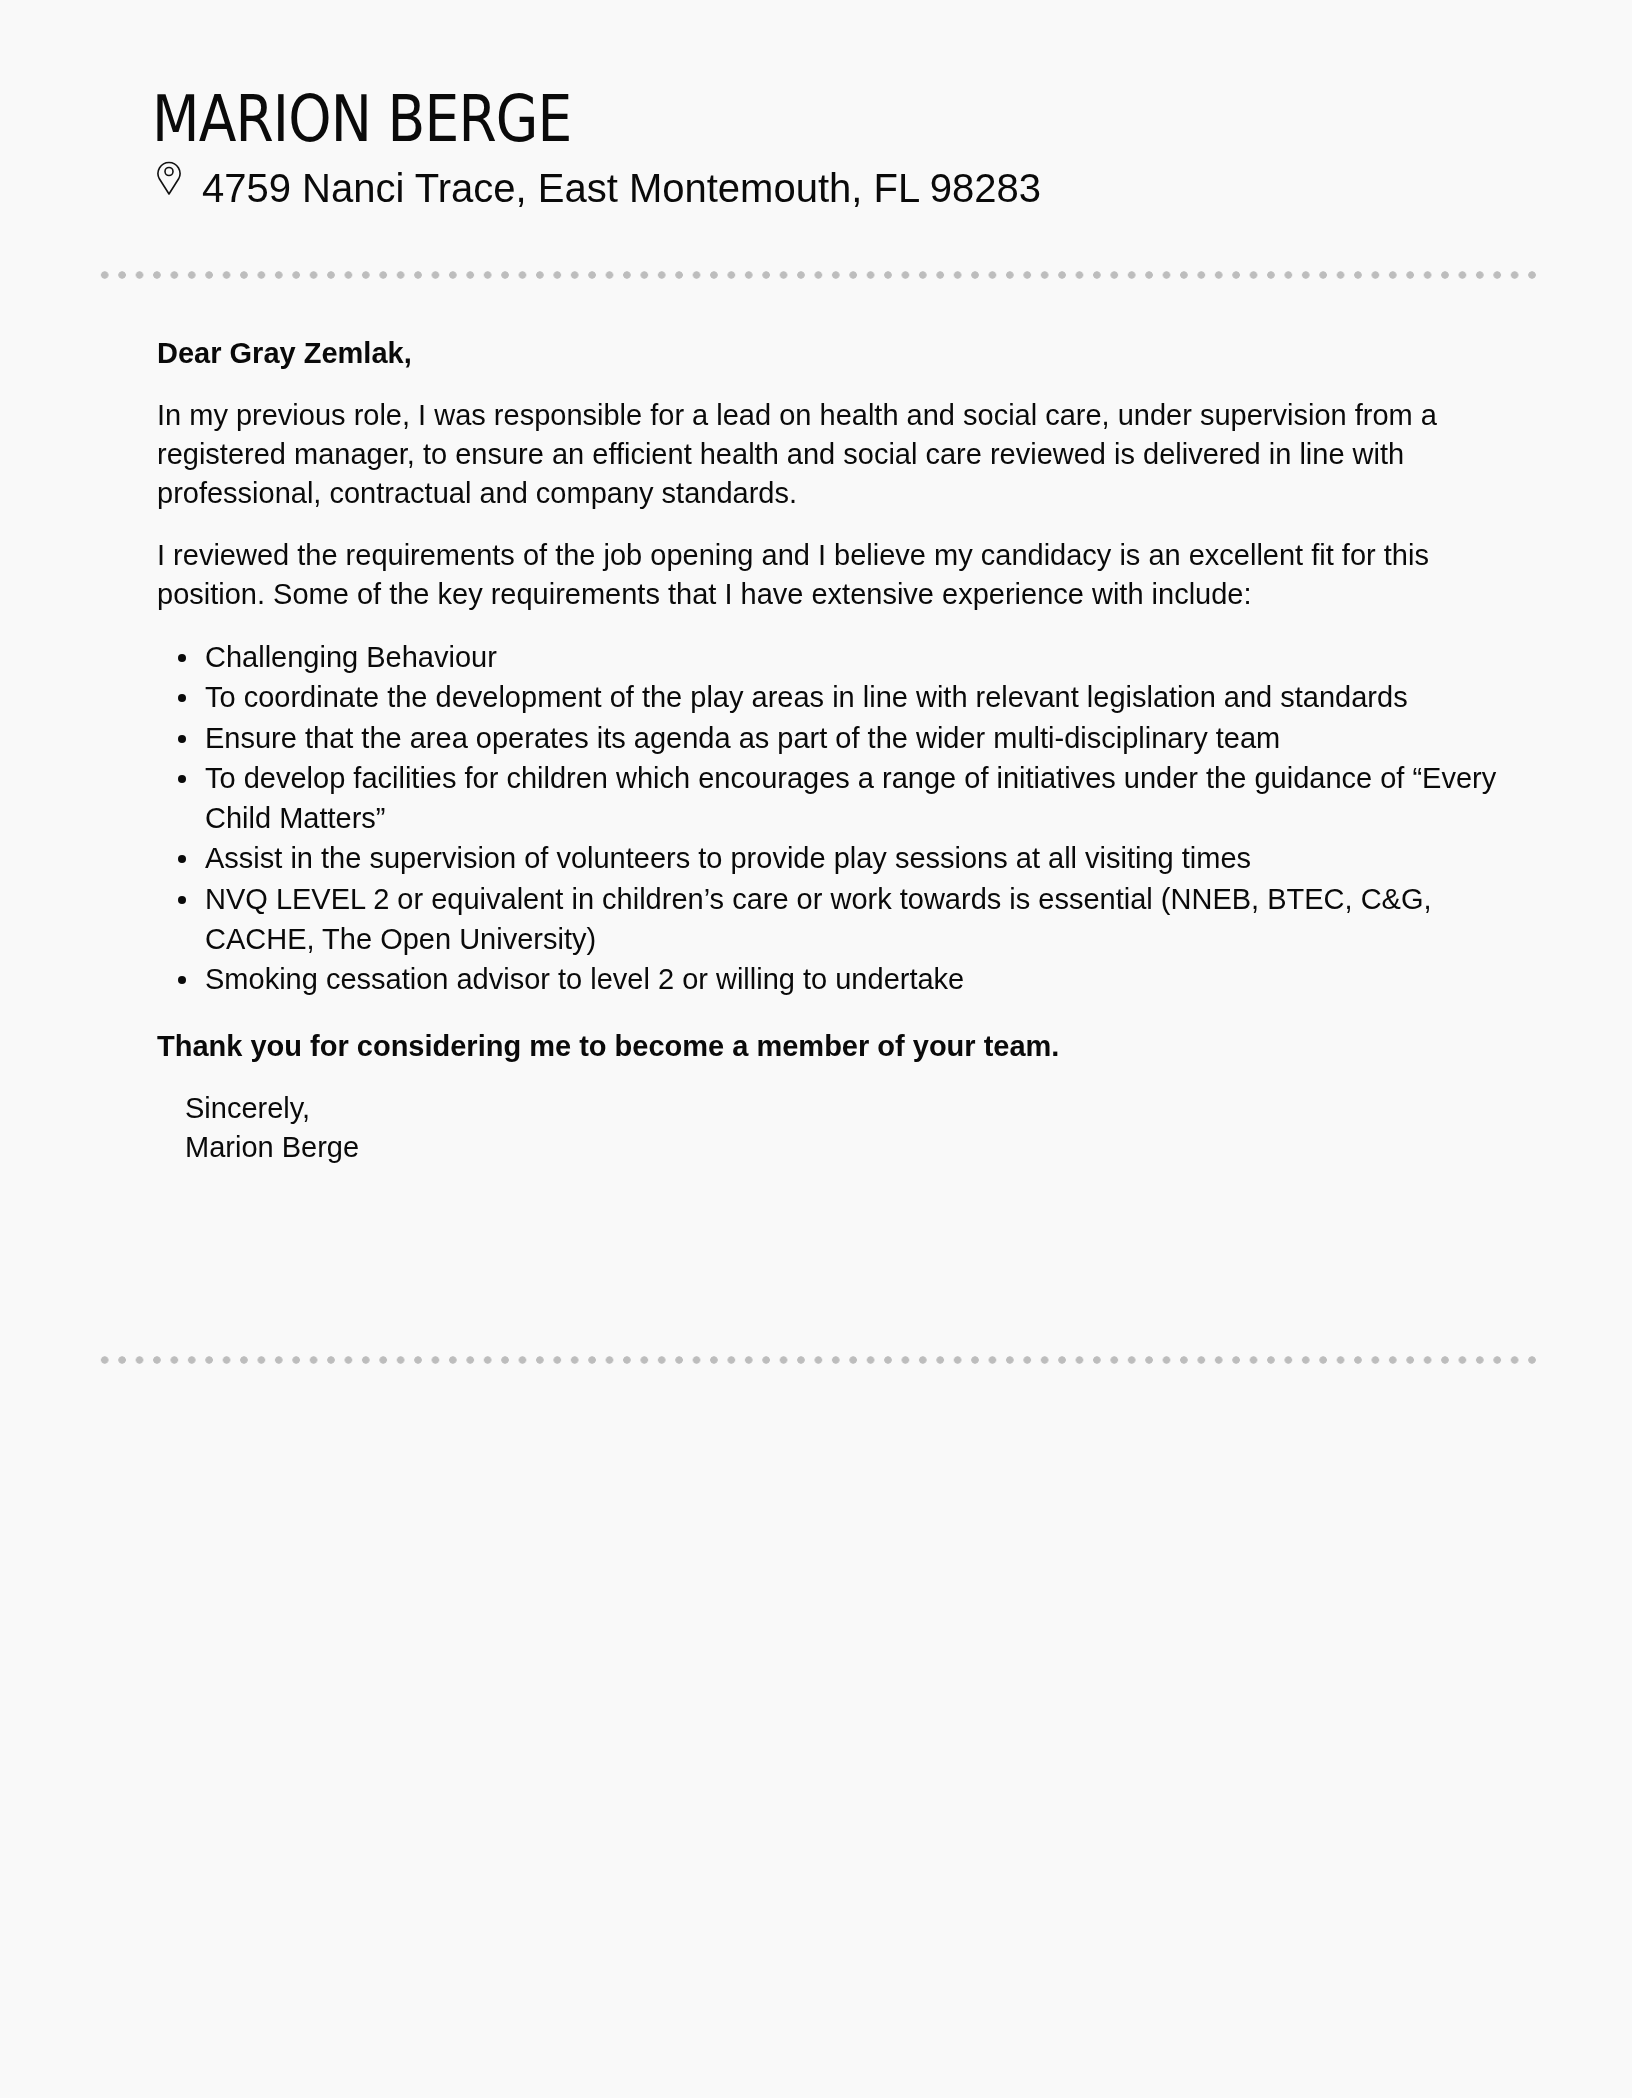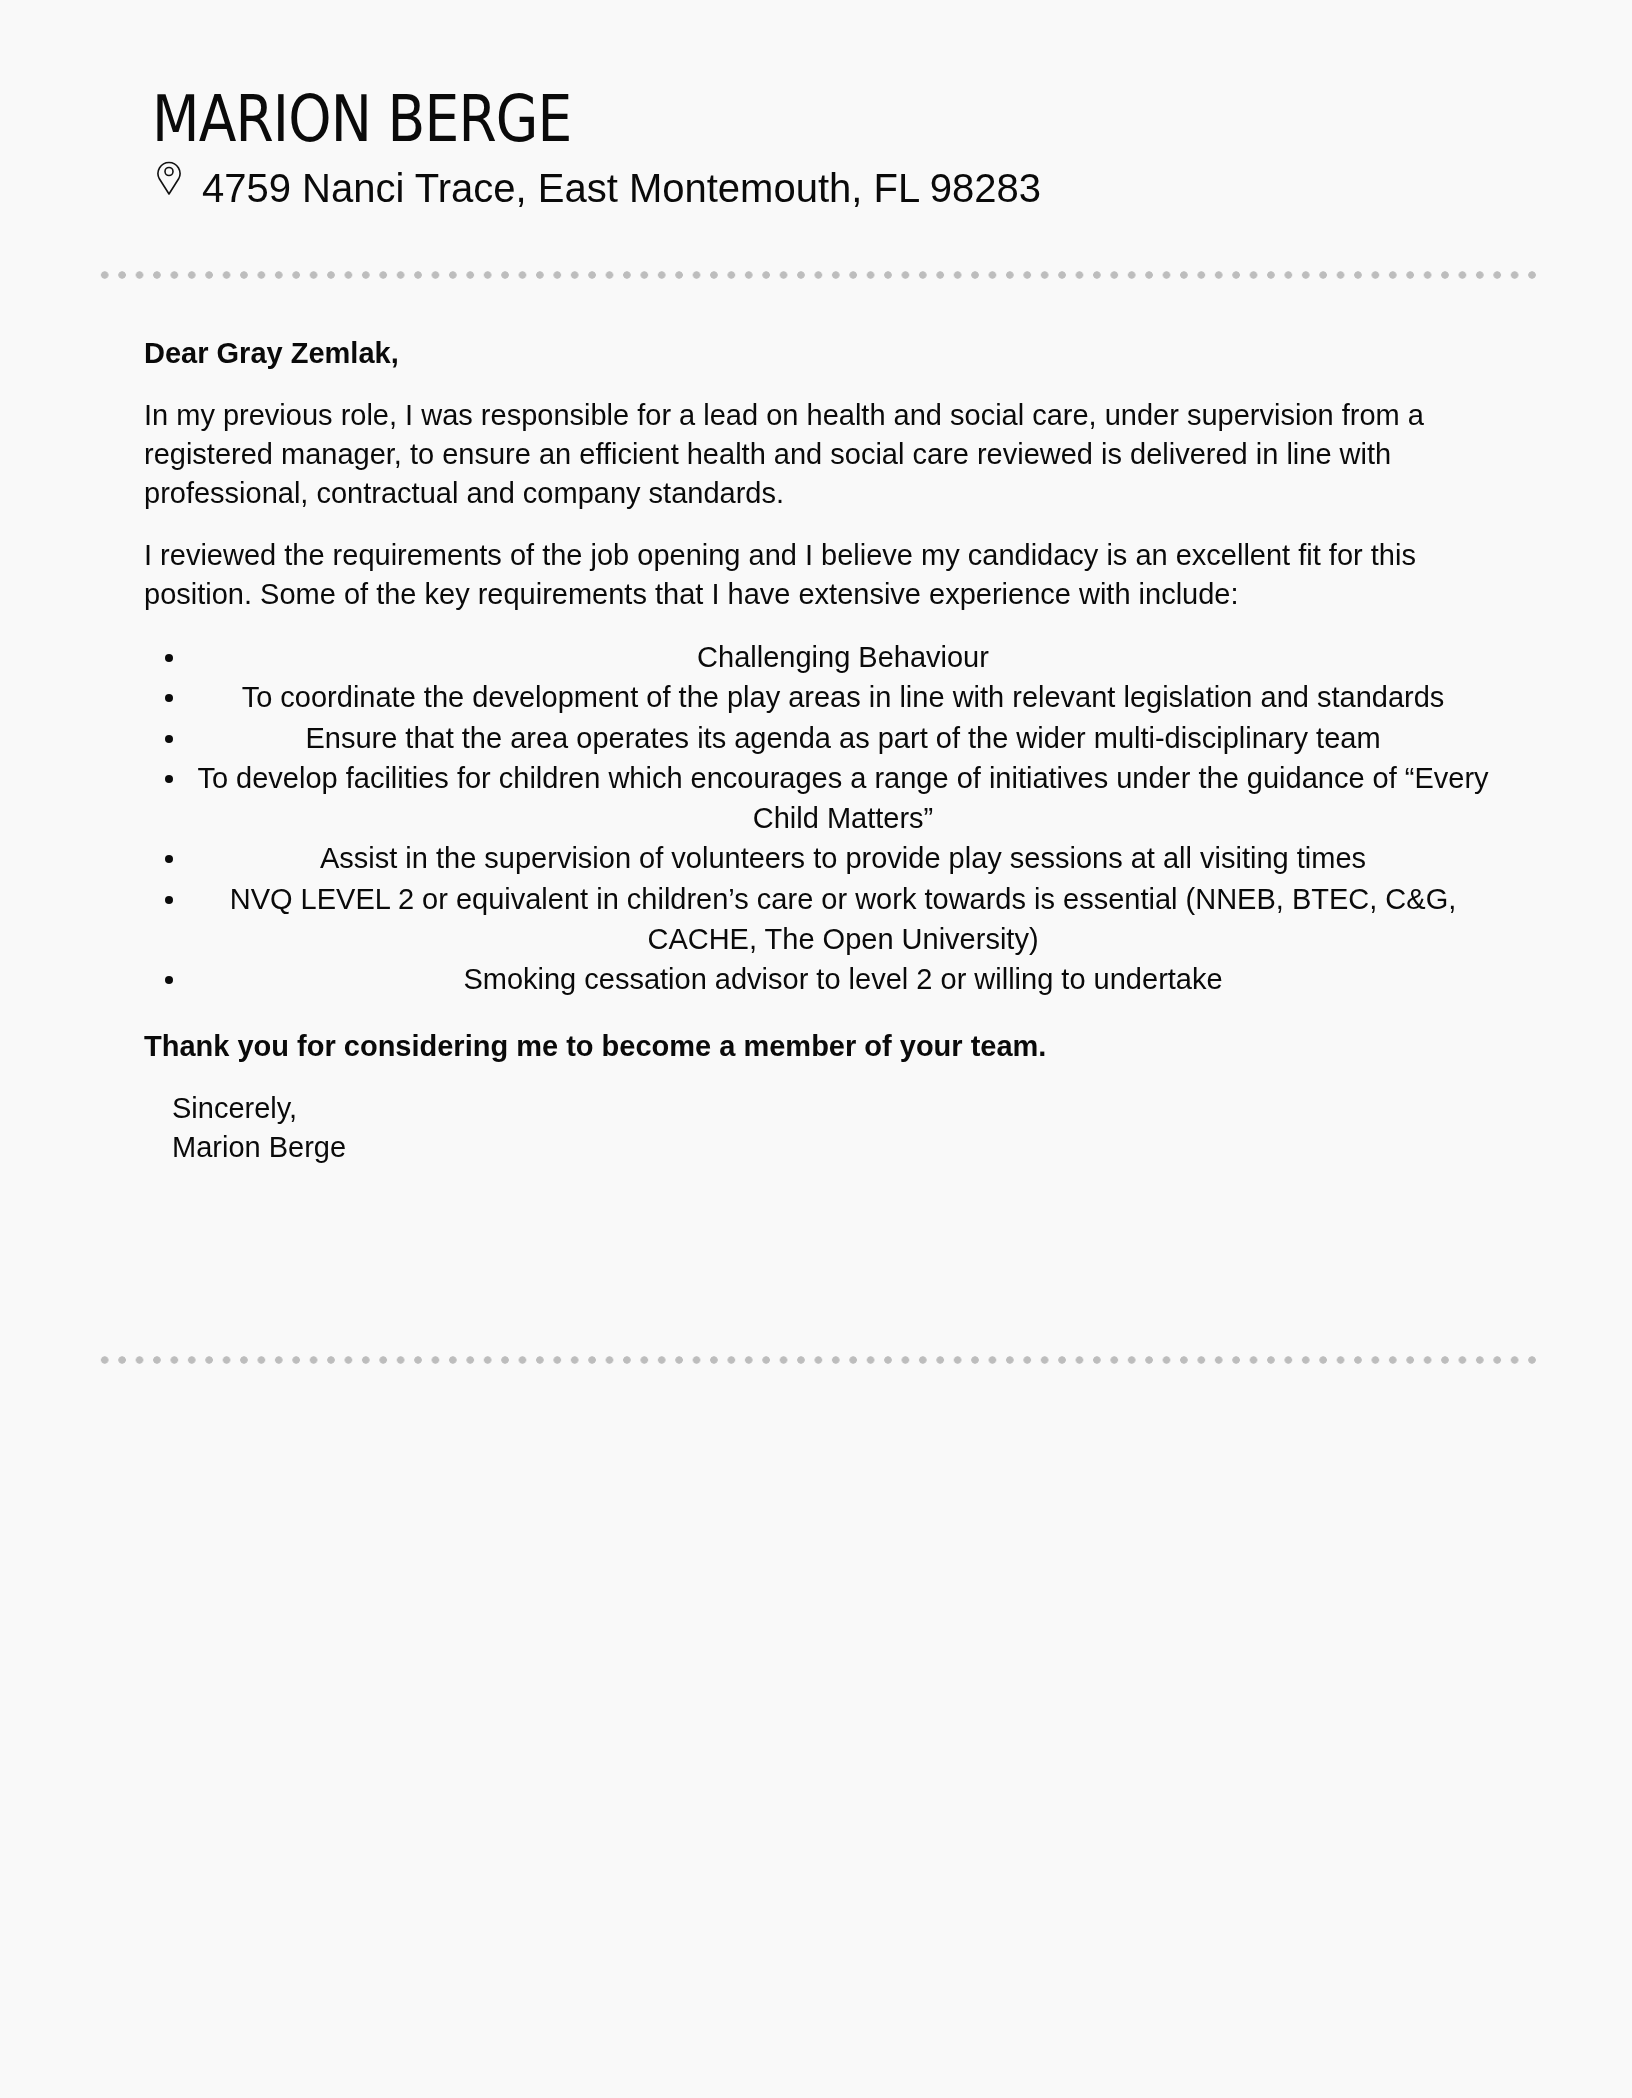--- a/index.html
+++ b/index.html
@@ -55,37 +55,36 @@
     height: 8px;
     background-image: radial-gradient(circle, #bdbdbd 3.4px, rgba(189,189,189,0) 4px);
     background-size: 17.41px 8px;
     background-repeat: repeat-x;
   }
   .dots.top { top: 271px; }
   .dots.bottom { top: 1356px; }
 
   .letter {
     position: absolute;
-    left: 144px;
+    left: 157px;
     top: 334px;
     width: 1350px;
     font-size: 29px;
     line-height: 39px;
   }
   .letter p {
     margin: 0 0 23px 0;
   }
   .salutation {
     font-weight: 700;
   }
   .req-list {
     margin: 0 0 27px 0;
     padding: 0 0 0 48px;
     list-style: none;
-    text-align: center;
   }
   .req-list li {
     position: relative;
     line-height: 40.3px;
   }
   .req-list li::before {
     content: "";
     position: absolute;
     left: -27px;
     top: 17px;

